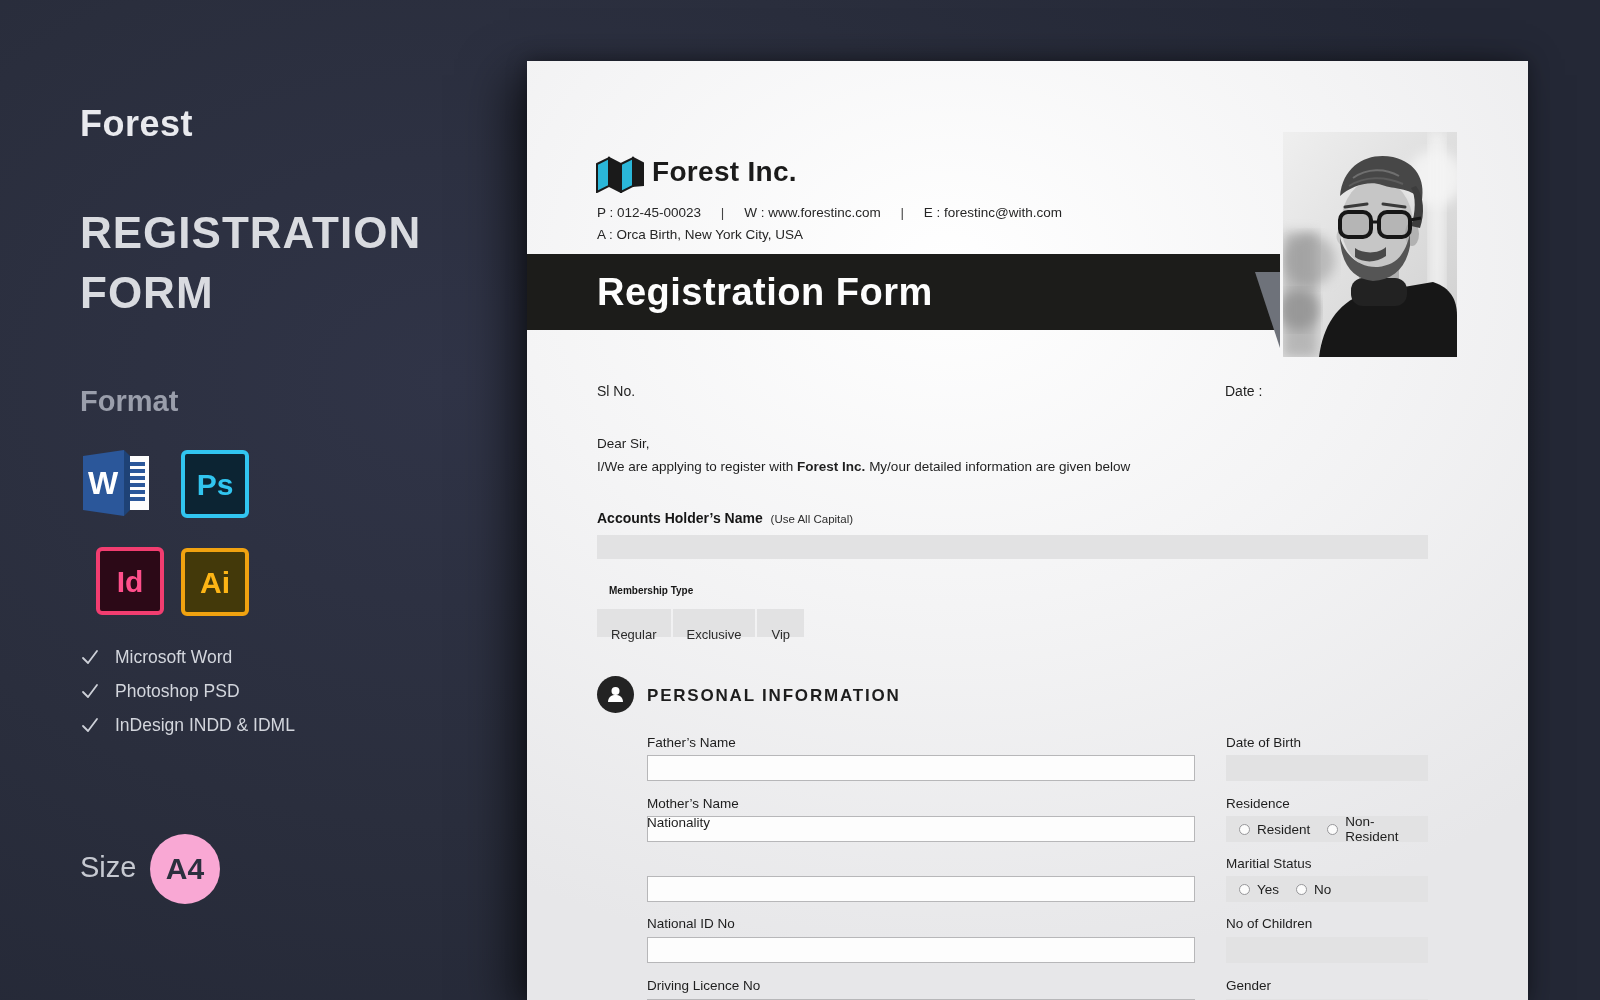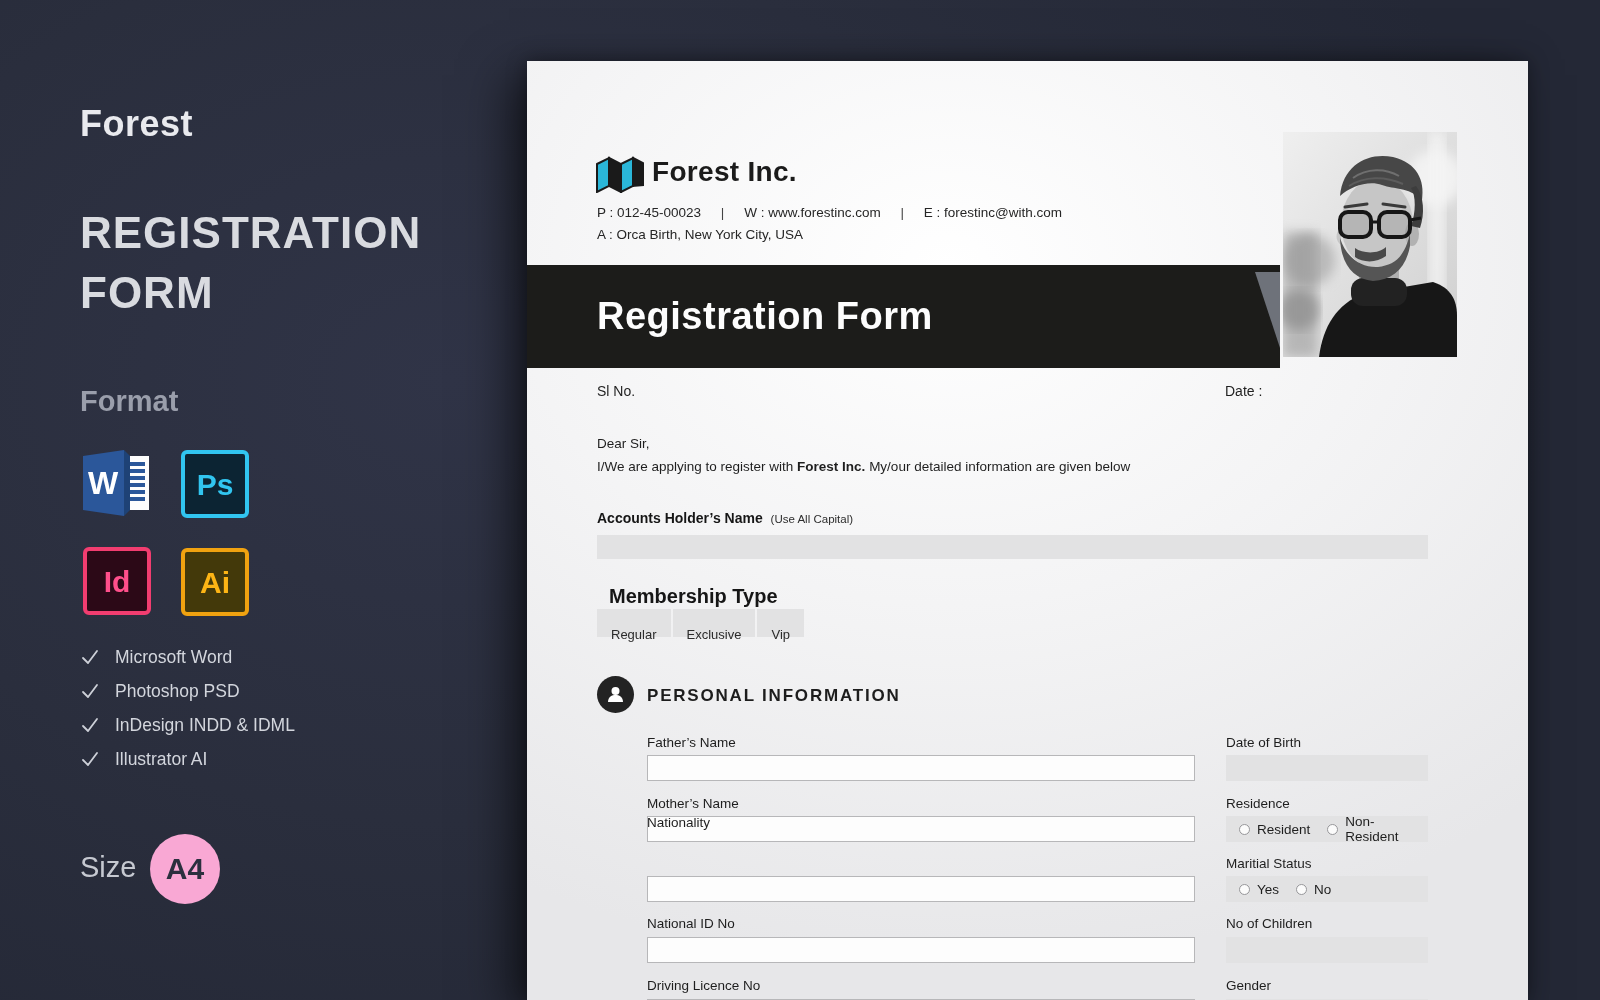--- a/index.html
+++ b/index.html
@@ -10,59 +10,59 @@
     position:relative;
   }
 
   
   .brand { position:absolute; left:80px; top:103px; font-size:36px; font-weight:700; color:#e9eaee; letter-spacing:.5px; }
   .side-title { position:absolute; left:80px; top:203px; font-size:44px; font-weight:700; color:#d9dbe0; line-height:60px; letter-spacing:1px; }
   .format-label { position:absolute; left:80px; top:385px; font-size:29px; color:#9a9eab; font-weight:700; }
   .app-icon { position:absolute; width:68px; height:68px; }
   .app-word { left:83px; top:449px; }
   .app-ps { left:181px; top:450px; }
-  .app-id { left:83px; top:547px; }
+  .app-id { left:96px; top:547px; }
   .app-ai { left:181px; top:548px; }
   .features { position:absolute; left:80px; top:640px; list-style:none; }
   .feature { display:flex; align-items:center; height:34px; color:#d3d6dd; font-size:17.5px; }
   .feature svg { margin-right:16px; flex:0 0 auto; }
   .size-label { position:absolute; left:80px; top:851px; font-size:29px; color:#c6c9d1; }
   .size-badge { position:absolute; left:150px; top:834px; width:70px; height:70px; border-radius:50%;
     background:#f9a8d4; color:#2b2f3e; font-size:30px; font-weight:700;
     display:flex; align-items:center; justify-content:center; }
 
   
   .page { position:absolute; left:527px; top:61px; width:1001px; height:939px;
     background: radial-gradient(900px 700px at 42% 22%, #ffffff 0%, #f4f4f5 48%, #e7e7e9 100%);
     box-shadow:-18px 14px 45px rgba(0,0,0,.55), 0 0 18px rgba(0,0,0,.35); }
 
   .logo { position:absolute; left:69px; top:94px; }
   .company-name { position:absolute; left:125px; top:95px; font-size:28px; font-weight:700; color:#1b1b1b; letter-spacing:.3px; }
   .contact-row { position:absolute; left:70px; top:144px; font-size:13.5px; color:#262626; white-space:nowrap; }
   .contact-row .sep { display:inline-block; margin:0 16px; color:#444; }
   .address-row { position:absolute; left:70px; top:166px; font-size:13.5px; color:#262626; }
 
-  .title-bar { position:absolute; left:0; top:204px; width:753px; height:103px; background:#1c1c1a;
+  .title-bar { position:absolute; left:0; top:193px; width:753px; height:76px; background:#1c1c1a;
     display:flex; align-items:center; }
   .title-bar .bar-title { margin-left:70px; font-size:38px; font-weight:700; color:#fdfdfd; letter-spacing:.5px; }
   .bar-accent { position:absolute; left:728px; top:211px; width:25px; height:76px; background:#6e727a;
     clip-path:polygon(0 0, 100% 0, 100% 100%); }
   .photo { position:absolute; left:756px; top:71px; width:174px; height:225px; overflow:hidden; }
 
   .slno { position:absolute; left:70px; top:322px; font-size:14px; color:#1f1f1f; }
   .datelbl { position:absolute; left:698px; top:322px; font-size:14px; color:#1f1f1f; }
   .salutation { position:absolute; left:70px; top:375px; font-size:13.5px; color:#1f1f1f; }
   .intro { position:absolute; left:70px; top:398px; font-size:13.5px; color:#1f1f1f; }
   .intro b { font-weight:700; }
 
   .acct-label { position:absolute; left:70px; top:449px; font-size:14px; font-weight:700; color:#161616; }
   .acct-label .note { font-size:11.5px; font-weight:400; color:#2d2d2d; margin-left:4px;margin-top:46px; }
   .acct-input { position:absolute; left:70px; top:474px; width:831px; height:24px; background:#e2e2e3; }
 
-  .member-label { position:absolute; left:70px; top:524px; font-size:20px; font-weight:700; color:#161616;padding-left:12px; }
+  .member-label { position:absolute; left:70px; top:524px; font-size:10px; font-weight:700; color:#161616;padding-left:12px; }
   .segments { position:absolute; left:70px; top:548px; display:flex; gap:2px; }
   .segment { background:#e2e2e3; height:28px; line-height:28px; padding:12px 14px; font-size:13px; color:#2b2b2b; }
 
   .pi-circle { position:absolute; left:70px; top:615px; width:37px; height:37px; border-radius:50%; background:#232323;
     display:flex; align-items:center; justify-content:center; }
   .pi-heading { position:absolute; left:120px; top:625px; font-size:17px; font-weight:700; letter-spacing:1.8px; color:#1d1d1d; }
 
   .f-label { position:absolute; font-size:13.5px; color:#1e1e1e; }
   .inp-white { position:absolute; width:548px; height:26px; background:#fdfdfd; border:1px solid #b7b7b9; }
   .inp-gray { position:absolute; width:202px; height:26px; background:#e2e2e3; }
@@ -132,26 +132,20 @@
         <path d="M3 10 L8 15 L17 3" fill="none" stroke="#cdd0d8" stroke-width="1.8" stroke-linecap="round" stroke-linejoin="round"></path>
       </svg>
     <span>Photoshop PSD</span>
   </li>
   <li class="feature">
     <svg width="19" height="19" viewBox="0 0 19 19">
         <path d="M3 10 L8 15 L17 3" fill="none" stroke="#cdd0d8" stroke-width="1.8" stroke-linecap="round" stroke-linejoin="round"></path>
       </svg>
     <span>InDesign INDD &amp; IDML</span>
   </li>
-  <li class="feature">
-    <svg width="19" height="19" viewBox="0 0 19 19">
-        <path d="M3 10 L8 15 L17 3" fill="none" stroke="#cdd0d8" stroke-width="1.8" stroke-linecap="round" stroke-linejoin="round"></path>
-      </svg>
-    <span>Illustrator AI</span>
-  </li>
 </ul>
 
 <div class="size-label">Size</div>
 <div class="size-badge">A4</div>
 
 <div class="page">
 
   <div class="logo">
     <svg width="48" height="38" viewBox="0 0 48 38">
       <polygon points="1,9 13,3 13,31 1,37" fill="#2ab7d9" stroke="#1a1a1a" stroke-width="2"></polygon>

